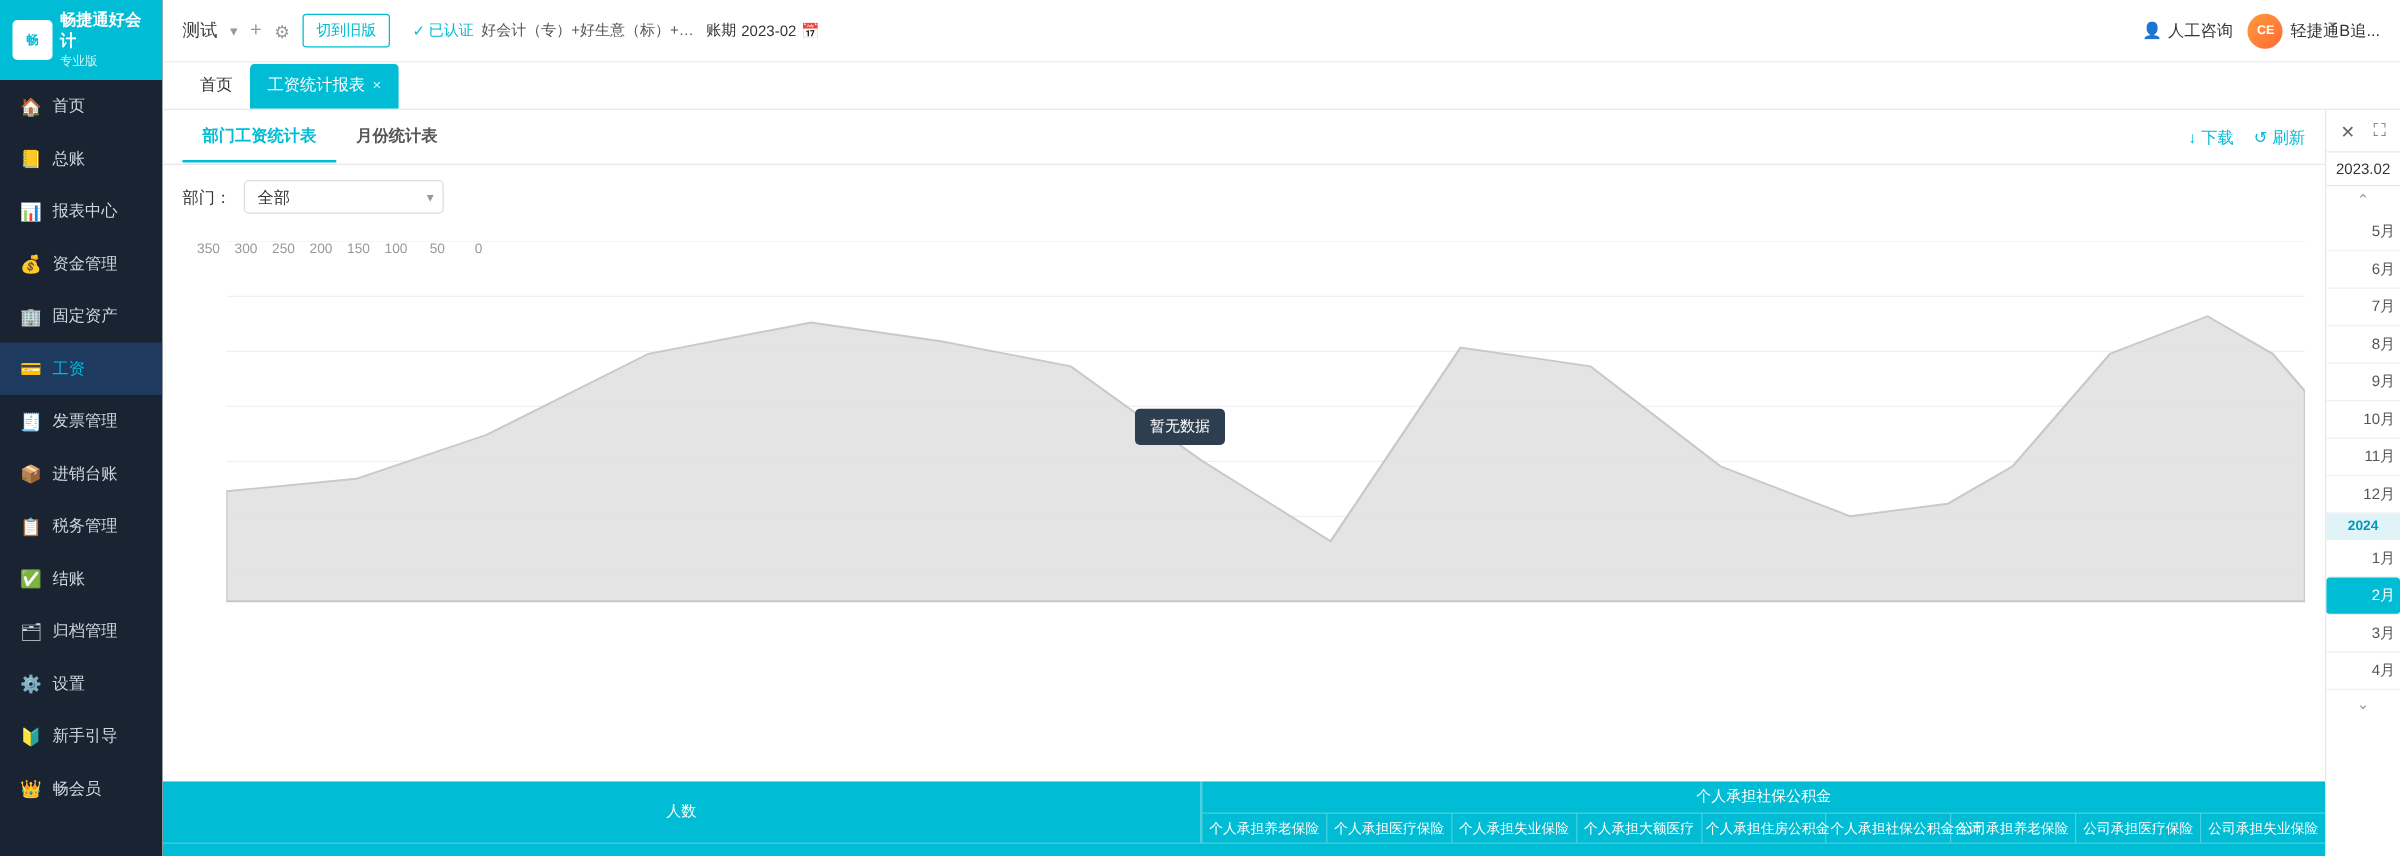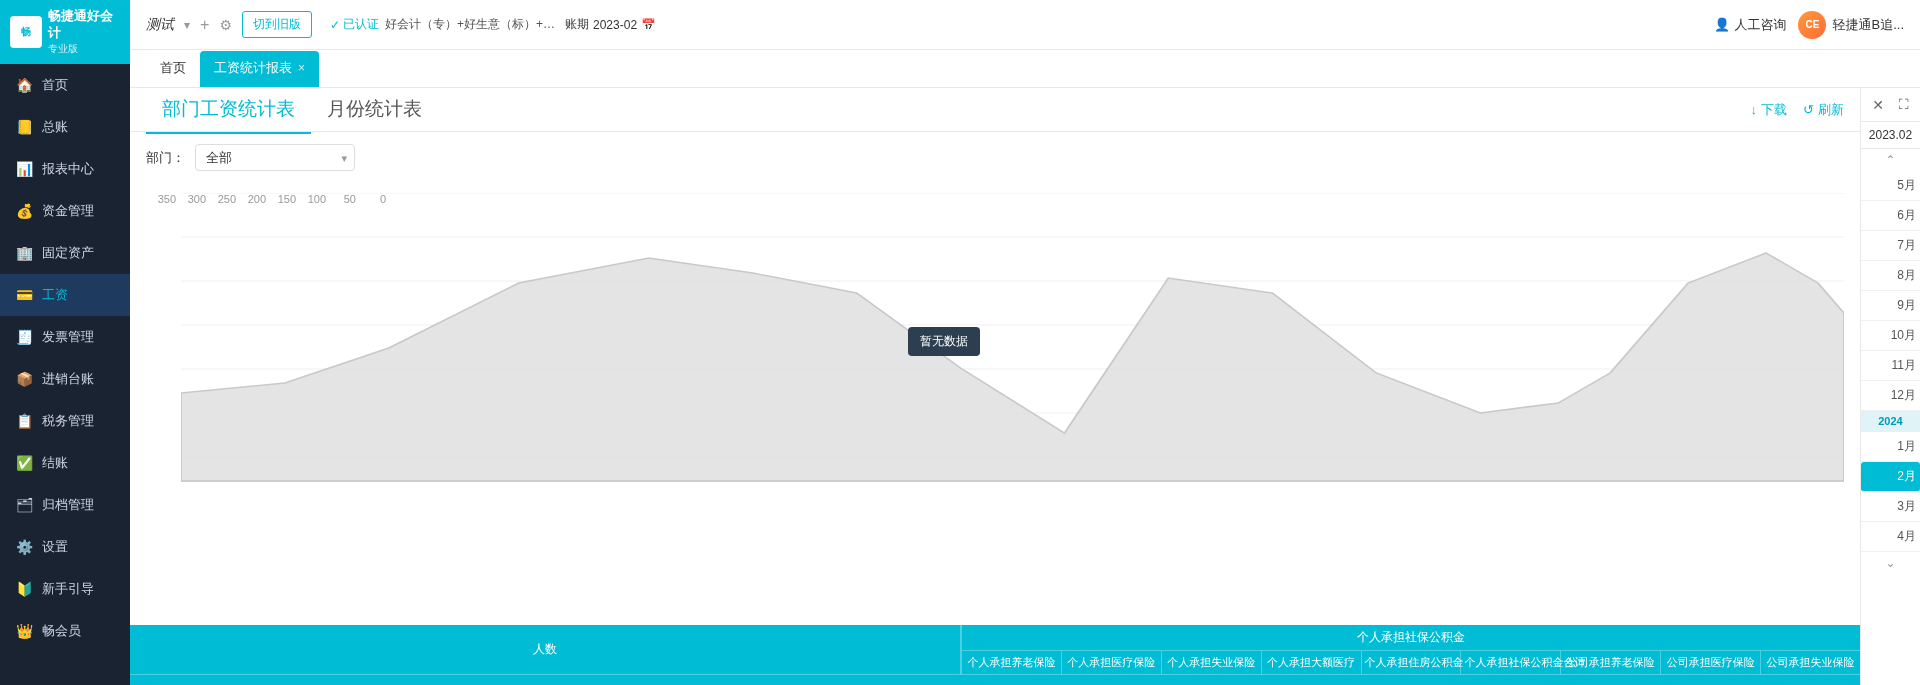--- a/index.html
+++ b/index.html
@@ -81,21 +81,20 @@
       align-items: center;
       padding: 0 16px;
       height: 50px;
       gap: 10px;
       flex-shrink: 0;
     }
     .topbar-company {
       font-size: 14px;
       color: #333;
       font-weight: 500;
-      font-style: italic;
     }
     .topbar-arrow {
       color: #999;
       font-size: 12px;
     }
     .topbar-add {
       color: #999;
       font-size: 16px;
       cursor: pointer;
     }
@@ -228,25 +227,26 @@
       align-items: center;
       padding: 0 16px;
       border-bottom: 1px solid #e8e8e8;
       background: white;
       height: 44px;
       flex-shrink: 0;
       position: relative;
     }
     .sub-tab {
       padding: 10px 16px;
-      font-size: 19px;
+      font-size: 13px;
       color: #555;
       cursor: pointer;
       border-bottom: 2px solid transparent;
       margin-bottom: -1px;
+      font-weight: bold;
     }
     .sub-tab.active {
       color: #00bcd4;
       border-bottom: 2px solid #00bcd4;
     }
     .sub-tab-actions {
       margin-left: auto;
       display: flex;
       gap: 16px;
       align-items: center;

